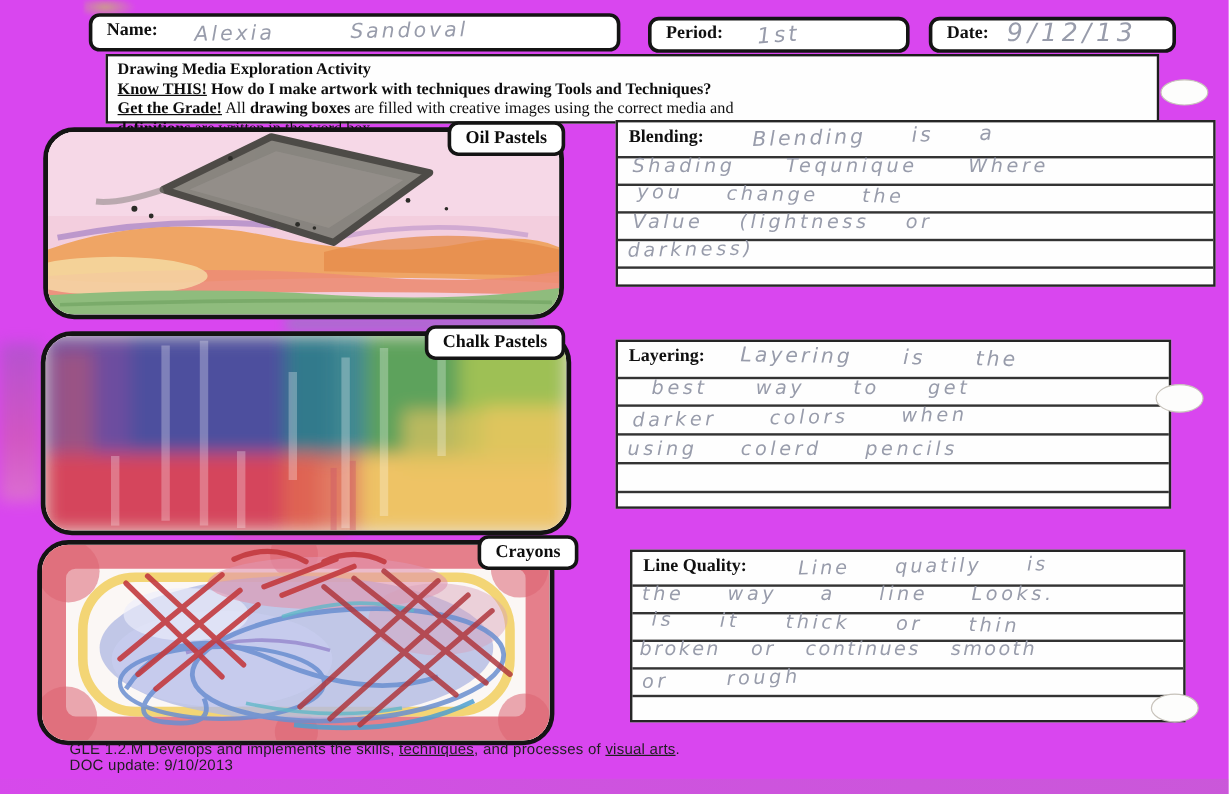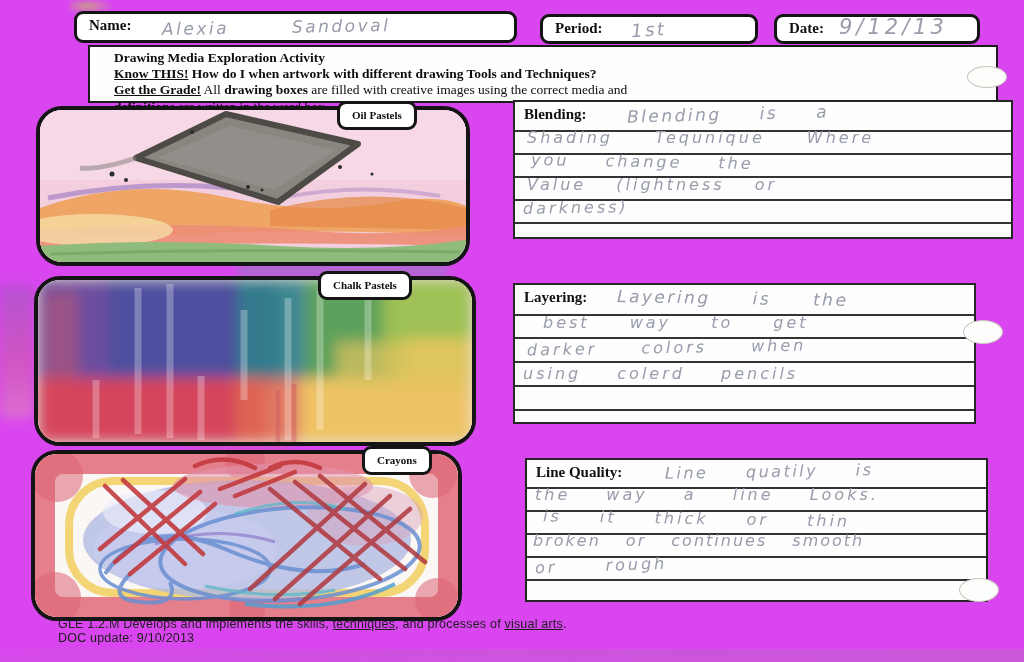--- a/index.html
+++ b/index.html
@@ -4,28 +4,28 @@
 <style>
   html,body{margin:0;padding:0;background:#ffffff;}
   #page{position:relative;width:1024px;height:662px;background:#d946ef;overflow:hidden;
         font-family:"Liberation Serif",serif;}
   
   .field-box{position:absolute;background:#fff;border:3px solid #141414;border-radius:9px;z-index:2;}
   .field-label{position:absolute;left:12px;top:3px;font-weight:bold;font-size:15px;color:#101010;white-space:nowrap;}
   .hw{position:absolute;font-family:"DejaVu Sans",sans-serif;font-style:italic;color:#989cab;
       letter-spacing:2.5px;word-spacing:14px;font-size:16px;white-space:nowrap;z-index:2;}
   .instr-box{position:absolute;left:88px;top:45px;width:858px;height:48px;border:2px solid #1c1c1c;
-             background:#fefefe;padding:3px 24px;font-size:13.5px;line-height:1.2;color:#0d0d0d;z-index:2;}
+             background:#fefefe;padding:3px 8px;font-size:13.5px;line-height:1.2;color:#0d0d0d;z-index:2;}
   .b{font-weight:bold;}
   .bu{font-weight:bold;text-decoration:underline;}
   .art-box{position:absolute;border:4px solid #141414;border-radius:26px;overflow:hidden;background:#fff;z-index:2;}
   .art-box svg{display:block;width:100%;height:100%;}
   .media-label{position:absolute;background:#fff;border:3px solid #141414;border-radius:9px;
-               font-weight:bold;font-size:11px;color:#0d0d0d;text-align:center;line-height:21px;
-               padding:1px 12px;z-index:4;white-space:nowrap;}
+               font-weight:bold;font-size:15px;color:#0d0d0d;text-align:center;line-height:21px;
+               padding:1px 12px;z-index:4;white-space:nowrap;margin-left:36px;}
   .def-box{position:absolute;left:513px;width:459px;border:2px solid #262626;background:#fefefe;z-index:2;}
   .def-label{position:absolute;left:9px;top:4px;font-weight:bold;font-size:15px;color:#101010;z-index:3;}
   .rule{position:absolute;left:0;right:0;border-top:2px solid #333;z-index:1;}
   .footer-text{position:absolute;left:58px;font-family:"Liberation Sans",sans-serif;font-size:12.5px;
                color:#1e1e1e;z-index:2;letter-spacing:.2px;}
   .u{text-decoration:underline;}
   .punch{position:absolute;background:#fdfdfc;border:1.5px solid #c8c3bb;border-radius:50%;z-index:6;}
   .smudge{position:absolute;z-index:1;pointer-events:none;}
   .scan-band{position:absolute;left:0;top:649px;width:1024px;height:13px;z-index:0;
              background:linear-gradient(to right,rgba(150,148,140,.04),rgba(150,148,140,.16) 45%,rgba(150,148,140,.22));}
@@ -46,21 +46,21 @@
     <span class="field-label">Period:</span>
     <span class="hw" style="left:88px;top:2px;font-size:18px;transform:rotate(-4deg);">1st</span>
   </div>
   <div class="field-box" style="left:774px;top:14px;width:200px;height:24px;">
     <span class="field-label">Date:</span>
     <span class="hw" style="left:62px;top:-2px;font-size:21px;letter-spacing:4px;">9/12/13</span>
   </div>
 
   <div class="instr-box">
     <span class="b">Drawing Media Exploration Activity</span><br>
-    <span class="bu">Know THIS!</span><span class="b"> How do I when artwork with different drawing Tools and Techniques?</span><br>
+    <span class="bu">Know THIS!</span><span class="b"> How do I make artwork with techniques drawing Tools and Techniques?</span><br>
     <span class="bu">Get the Grade!</span><span> All </span><span class="b">drawing boxes</span><span> are filled with creative images using the correct media and </span><br>
     <span class="b">definitions</span><span> are written in the word box.</span>
   </div>
 
   <div class="smudge" style="left:0;top:286px;width:34px;height:132px;background:linear-gradient(#8a5fae,#c96a8c 60%,#e0a0b0);filter:blur(6px);opacity:.45;"></div>
   <div class="smudge" style="left:238px;top:264px;width:210px;height:12px;background:#5fae9a;filter:blur(5px);opacity:.4;"></div>
   <div class="smudge" style="left:195px;top:437px;width:95px;height:10px;background:#d4607a;filter:blur(5px);opacity:.45;"></div>
   <div class="smudge" style="left:90px;top:609px;width:240px;height:8px;background:#dd7585;filter:blur(4px);opacity:.5;"></div>
 
   <div class="art-box" style="left:36px;top:106px;width:426px;height:152px;">

